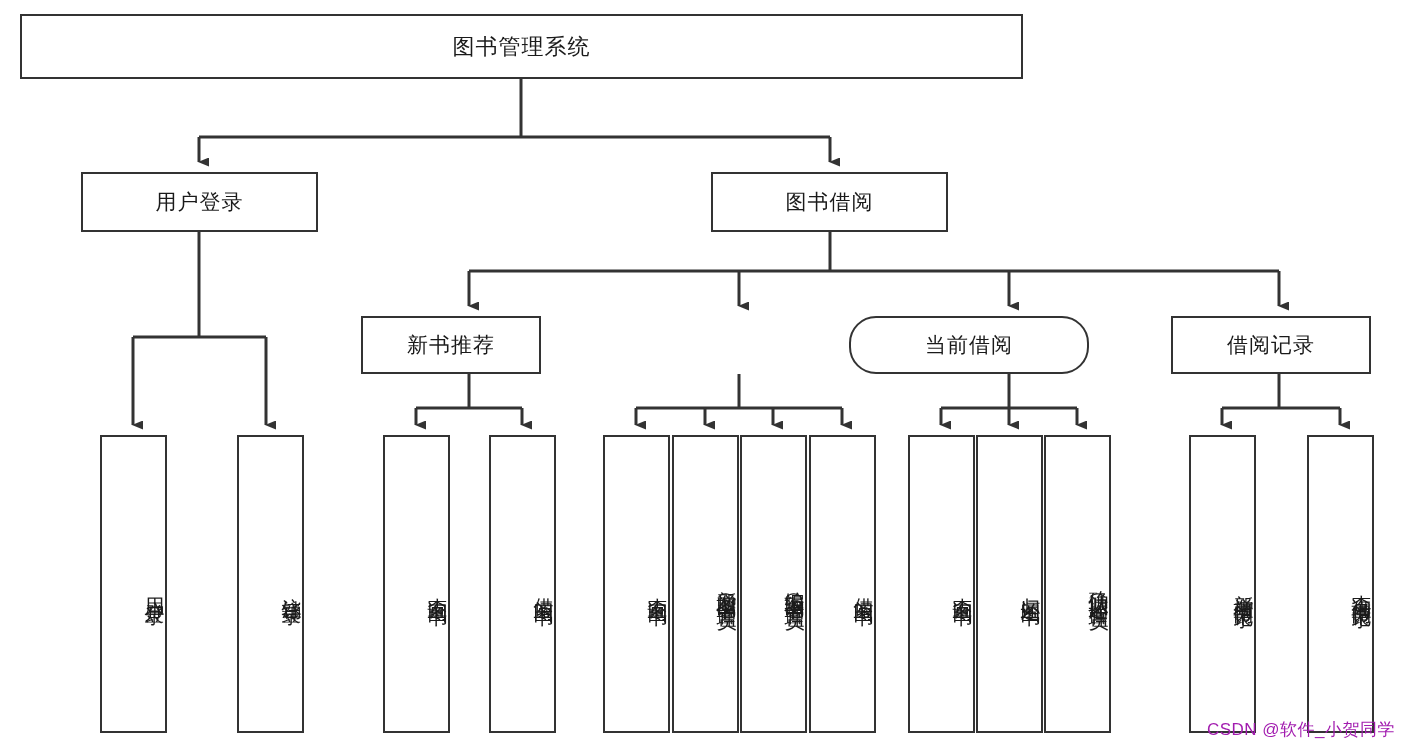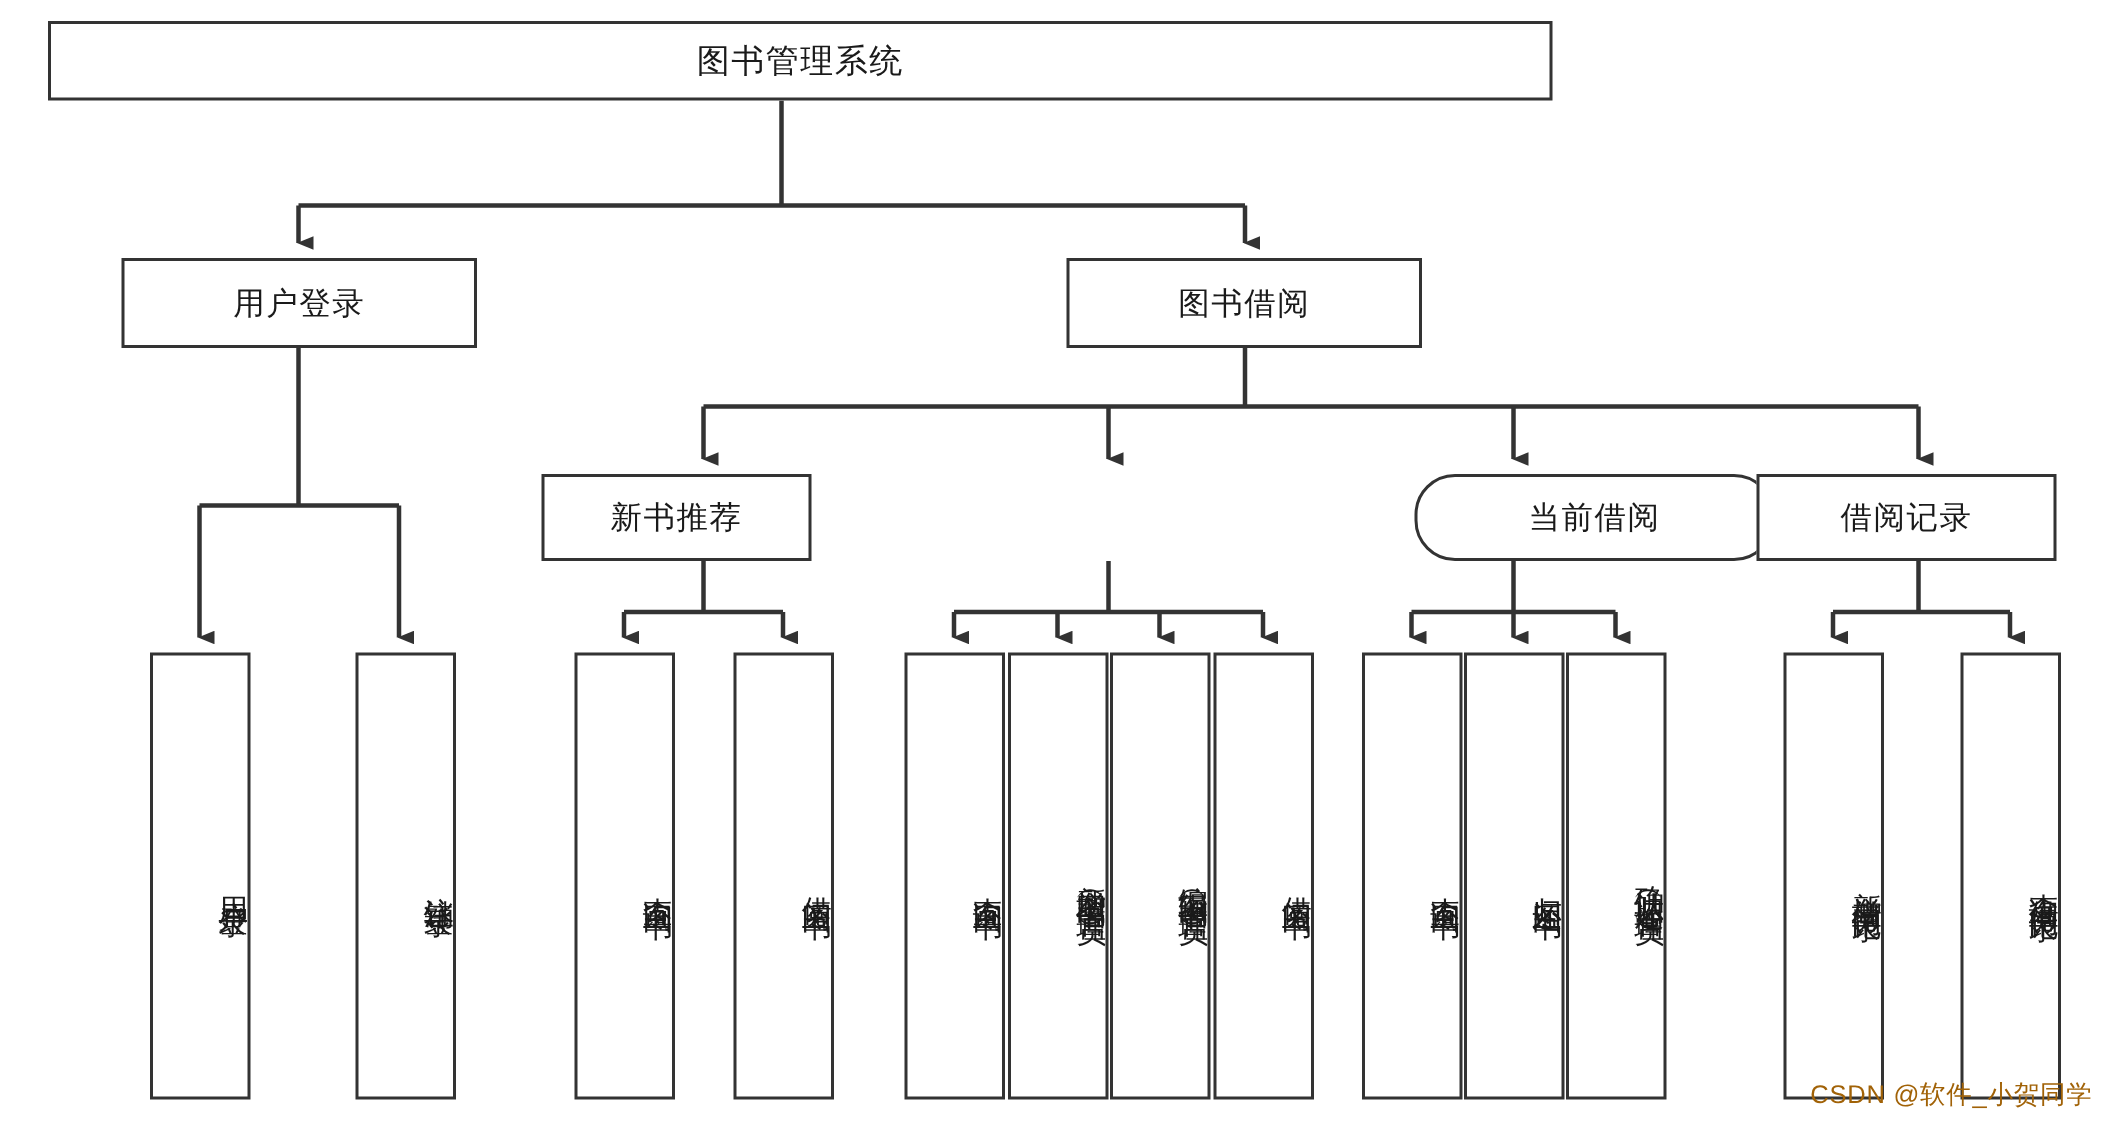--- a/index.html
+++ b/index.html
@@ -53,21 +53,21 @@
     justify-content: center;
     padding-top: 8px;
     white-space: nowrap;
     overflow: hidden;
   }
   .watermark {
     position: absolute;
     right: 10px;
     bottom: 6px;
     font-size: 17px;
-    color: #a16207;
+    color: #a21caf;
     z-index: 5;
     white-space: nowrap;
     letter-spacing: 0.5px;
   }
 </style>
 </head>
 <body>
 
 <div id="diagram-root">
 
@@ -114,27 +114,27 @@
       <path d="M1009,408 L1009,425" marker-end="url(#arw)"></path>
       <path d="M1077,408 L1077,425" marker-end="url(#arw)"></path>
 
       <path d="M1279,374 L1279,408"></path>
       <path d="M1222,408 L1340,408"></path>
       <path d="M1222,408 L1222,425" marker-end="url(#arw)"></path>
       <path d="M1340,408 L1340,425" marker-end="url(#arw)"></path>
     </g>
   </svg>
 
-  <div class="node node-h node-root" style="left:32px; top:14px; width:1003px; height:53px;">图书管理系统</div>
+  <div class="node node-h node-root" style="left:20px; top:14px; width:1003px; height:65px;">图书管理系统</div>
 
   <div class="node node-h" style="left:81px; top:172px; width:237px; height:60px;">用户登录</div>
   <div class="node node-h" style="left:711px; top:172px; width:237px; height:60px;">图书借阅</div>
 
   <div class="node node-h" style="left:361px; top:316px; width:180px; height:58px;">新书推荐</div>
-  <div class="node node-h" style="left:943px; top:316px; width:240px; height:58px;border-radius:27px;">当前借阅</div>
+  <div class="node node-h" style="left:849px; top:316px; width:240px; height:58px;border-radius:27px;">当前借阅</div>
   <div class="node node-h" style="left:1171px; top:316px; width:200px; height:58px;">借阅记录</div>
 
   <div class="node node-v" style="left:100px; top:435px; width:67px; height:298px;">用户登录</div>
   <div class="node node-v" style="left:237px; top:435px; width:67px; height:298px;">注销登录</div>
 
   <div class="node node-v" style="left:383px; top:435px; width:67px; height:298px;">查询图书</div>
   <div class="node node-v" style="left:489px; top:435px; width:67px; height:298px;">借阅图书</div>
 
   <div class="node node-v" style="left:603px; top:435px; width:67px; height:298px;">查询图书</div>
   <div class="node node-v" style="left:672px; top:435px; width:67px; height:298px;">新增图书（管理员）</div>

